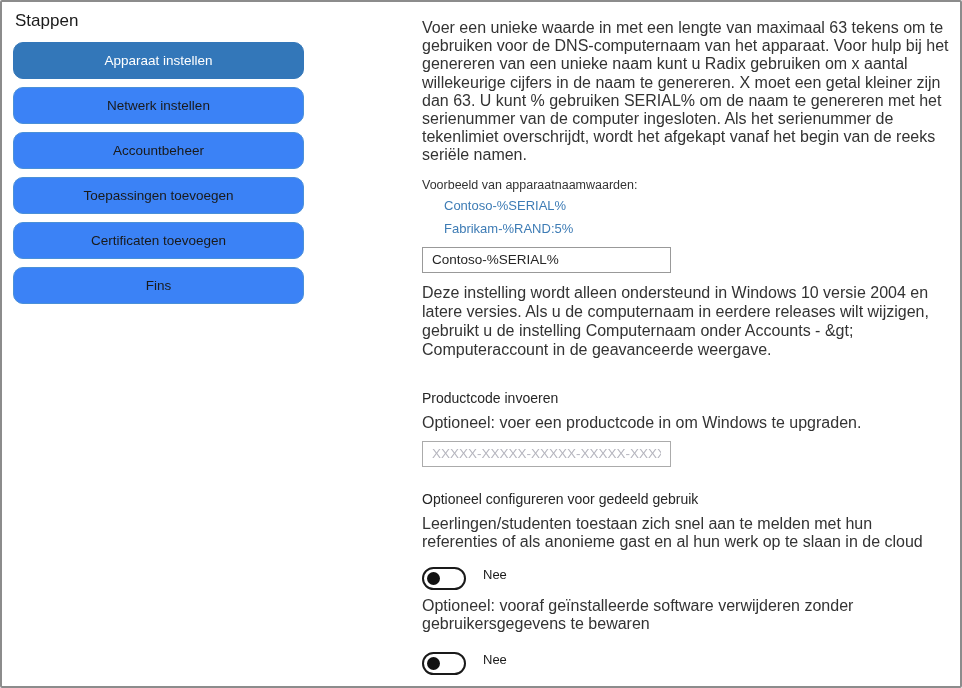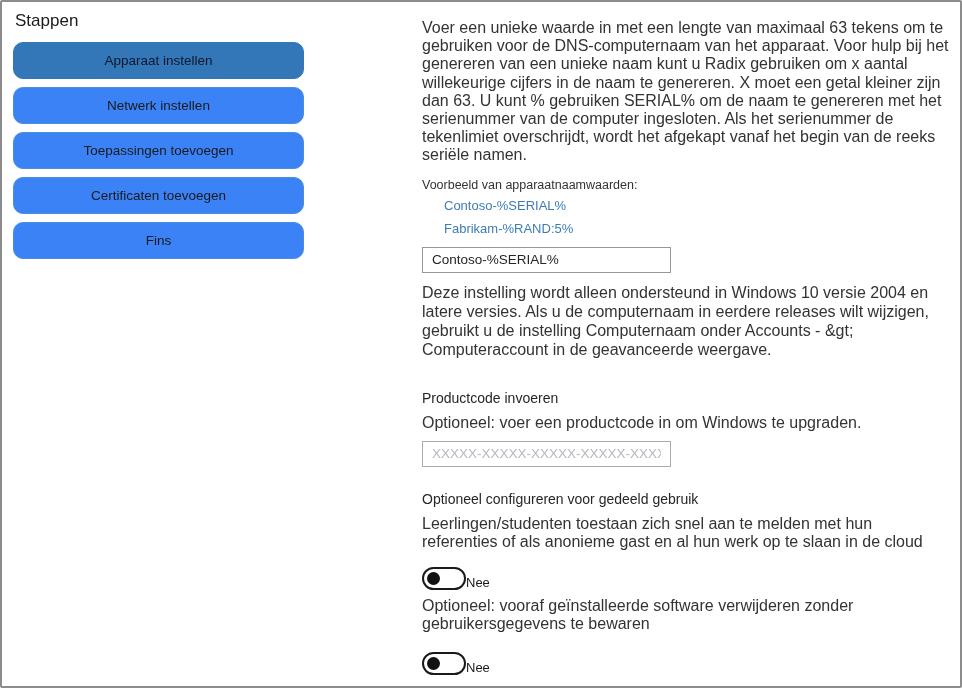--- a/index.html
+++ b/index.html
@@ -46,21 +46,21 @@
     font-family: "Liberation Sans", sans-serif;
     font-size: 13.5px;
     display: flex;
     align-items: center;
     justify-content: center;
     cursor: pointer;
   }
   .step-btn.active {
     background: #3377b9;
     border-color: #3377b9;
-    color: #0f172a;
+    color: #ffffff;
   }
 
   
   .main {
     position: absolute;
     left: 420px; top: 10px;
     width: 527px;
   }
   .section-heading {
     font-size: 14px;
@@ -103,21 +103,22 @@
   .text-input::placeholder { color: #b6b6bf; opacity: 1; }
   .note { margin-top: 10px; line-height: 19px; }
 
   .gap-product { margin-top: 31px; }
   .gap-shared  { margin-top: 24px; }
   .gap-remove  { margin-top: 52px; }
 
   
   .toggle-row {
     display: flex;
-    align-items: flex-end;
+    align-items: flex-start;
+    gap: 17px;
   }
   .toggle-row.first  { margin-top: 16px; }
   .toggle-row.second { margin-top: 18px; }
   .toggle {
     position: relative;
     width: 44px;
     height: 23px;
     border: 2px solid #1a1a1a;
     border-radius: 12px;
     background: #ffffff;
@@ -139,20 +140,21 @@
 </head>
 <body>
 
 <div class="page">
 
   <div class="sidebar-title">Stappen</div>
 
   <div class="steps">
     <button class="step-btn active">Apparaat instellen</button>
     <button class="step-btn">Netwerk instellen</button>
+    <button class="step-btn">Accountbeheer</button>
     <button class="step-btn">Toepassingen toevoegen</button>
     <button class="step-btn">Certificaten toevoegen</button>
     <button class="step-btn">Fins</button>
   </div>
 
   <div class="main">
 
     <p class="body-text desc">Voer een unieke waarde in met een lengte van maximaal 63 tekens om te gebruiken voor de DNS-computernaam van het apparaat. Voor hulp bij het genereren van een unieke naam kunt u Radix gebruiken om x aantal willekeurige cijfers in de naam te genereren. X moet een getal kleiner zijn dan 63. U kunt % gebruiken SERIAL% om de naam te genereren met het serienummer van de computer ingesloten. Als het serienummer de tekenlimiet overschrijdt, wordt het afgekapt vanaf het begin van de reeks seriële namen.</p>
     <div class="examples-label">Voorbeeld van apparaatnaamwaarden:</div>
     <div class="example-link">Contoso-%SERIAL%</div>

